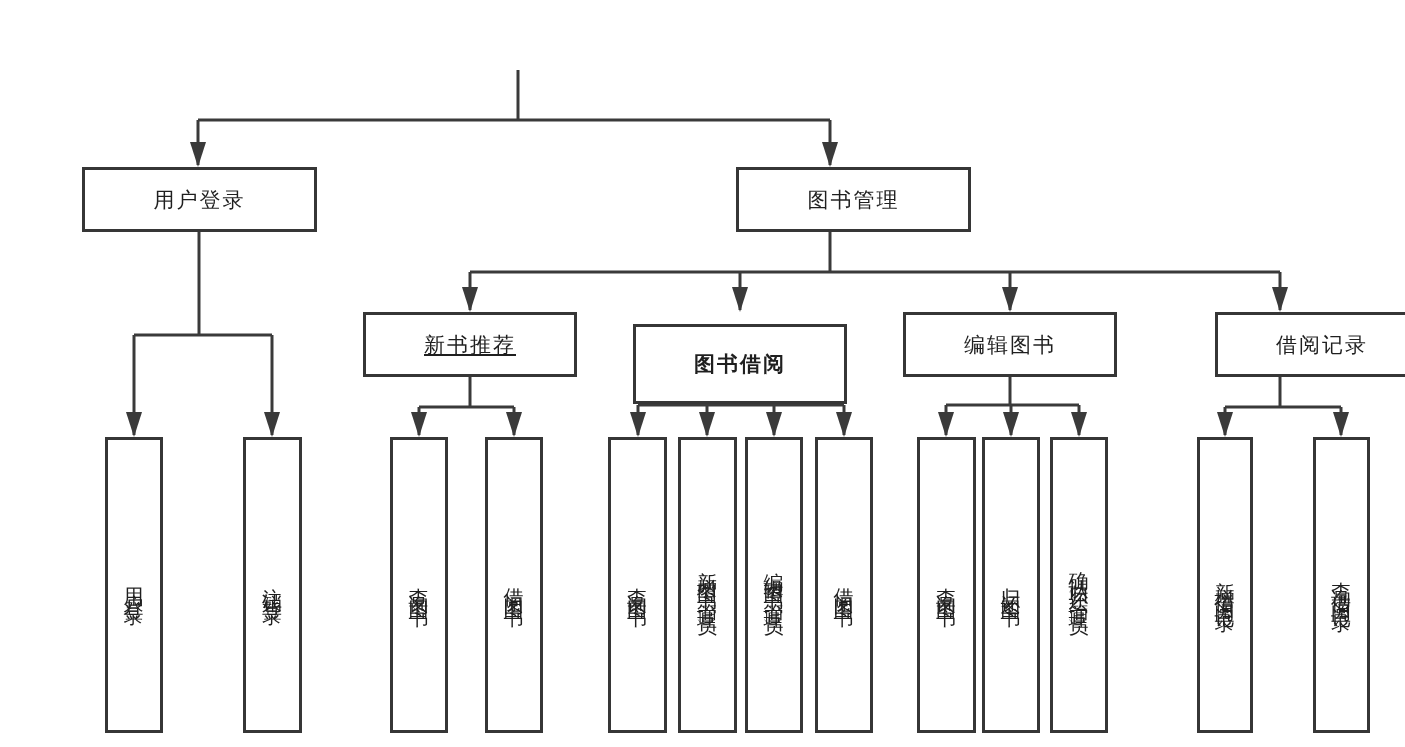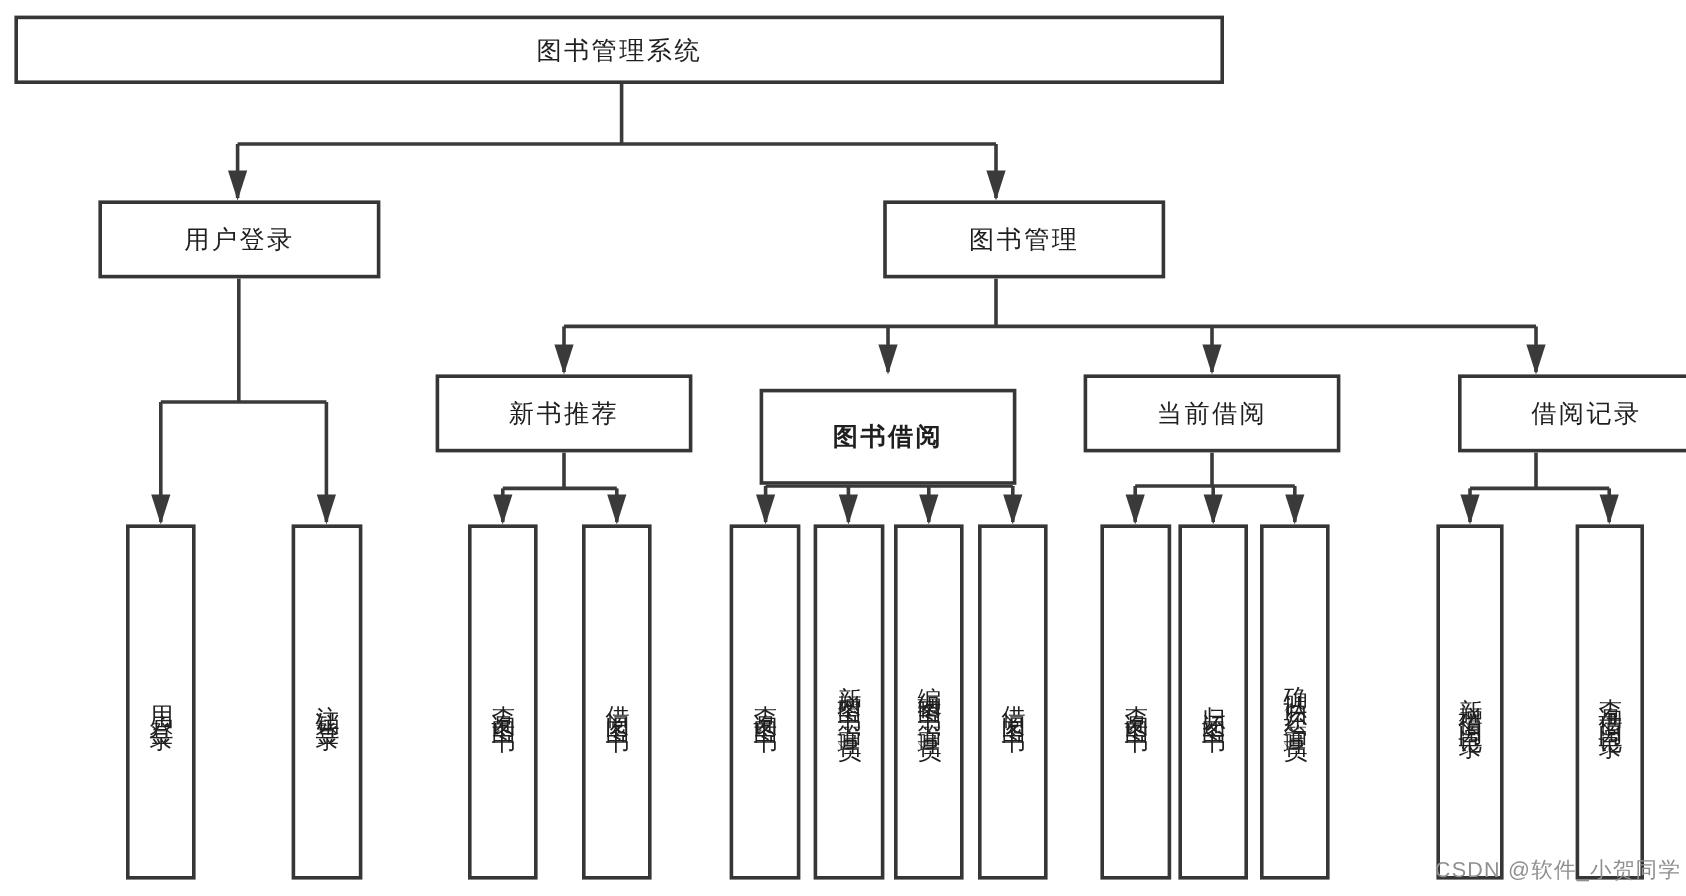--- a/index.html
+++ b/index.html
@@ -120,39 +120,36 @@
       <polygon points="766,412 782,412 774,437"></polygon>
       <polygon points="836,412 852,412 844,437"></polygon>
       <polygon points="938,412 954,412 946,437"></polygon>
       <polygon points="1003,412 1019,412 1011,437"></polygon>
       <polygon points="1071,412 1087,412 1079,437"></polygon>
       <polygon points="1217,412 1233,412 1225,437"></polygon>
       <polygon points="1333,412 1349,412 1341,437"></polygon>
     </g>
   </svg>
 
-  <div class="node h-node" style="left:12px; top:13px; width:1008px; height:57px;">
-    <span>图书管理系统</span>
-  </div>
 
   <div class="node h-node" style="left:82px; top:167px; width:235px; height:65px;">
     <span>用户登录</span>
   </div>
   <div class="node h-node" style="left:736px; top:167px; width:235px; height:65px;">
     <span>图书管理</span>
   </div>
 
-  <div class="node h-node" style="left:363px; top:312px; width:214px; height:65px;">
+  <div class="node h-node" style="left:363px; top:312px; width:214px; height:65px;text-decoration:underline;">
     <span>新书推荐</span>
   </div>
   <div class="node h-node" style="left:633px; top:324px; width:214px; height:80px;font-weight:bold;">
     <span>图书借阅</span>
   </div>
   <div class="node h-node" style="left:903px; top:312px; width:214px; height:65px;">
-    <span>当前借阅</span>
+    <span>编辑图书</span>
   </div>
   <div class="node h-node" style="left:1215px; top:312px; width:214px; height:65px;">
     <span>借阅记录</span>
   </div>
 
   <div class="node leaf" style="left:105px; top:437px; width:58px; height:296px;">
     <span class="vtext">用户登录</span>
   </div>
   <div class="node leaf" style="left:243px; top:437px; width:59px; height:296px;">
     <span class="vtext">注销登录</span>
@@ -188,15 +185,14 @@
     <span class="vtext">确认归还（管理员）</span>
   </div>
 
   <div class="node leaf" style="left:1197px; top:437px; width:56px; height:296px;">
     <span class="vtext">新增借阅记录</span>
   </div>
   <div class="node leaf" style="left:1313px; top:437px; width:57px; height:296px;">
     <span class="vtext">查询借阅记录</span>
   </div>
 
-  <div class="watermark">CSDN @软件_小贺同学</div>
 
 </div>
 
 </body></html>

